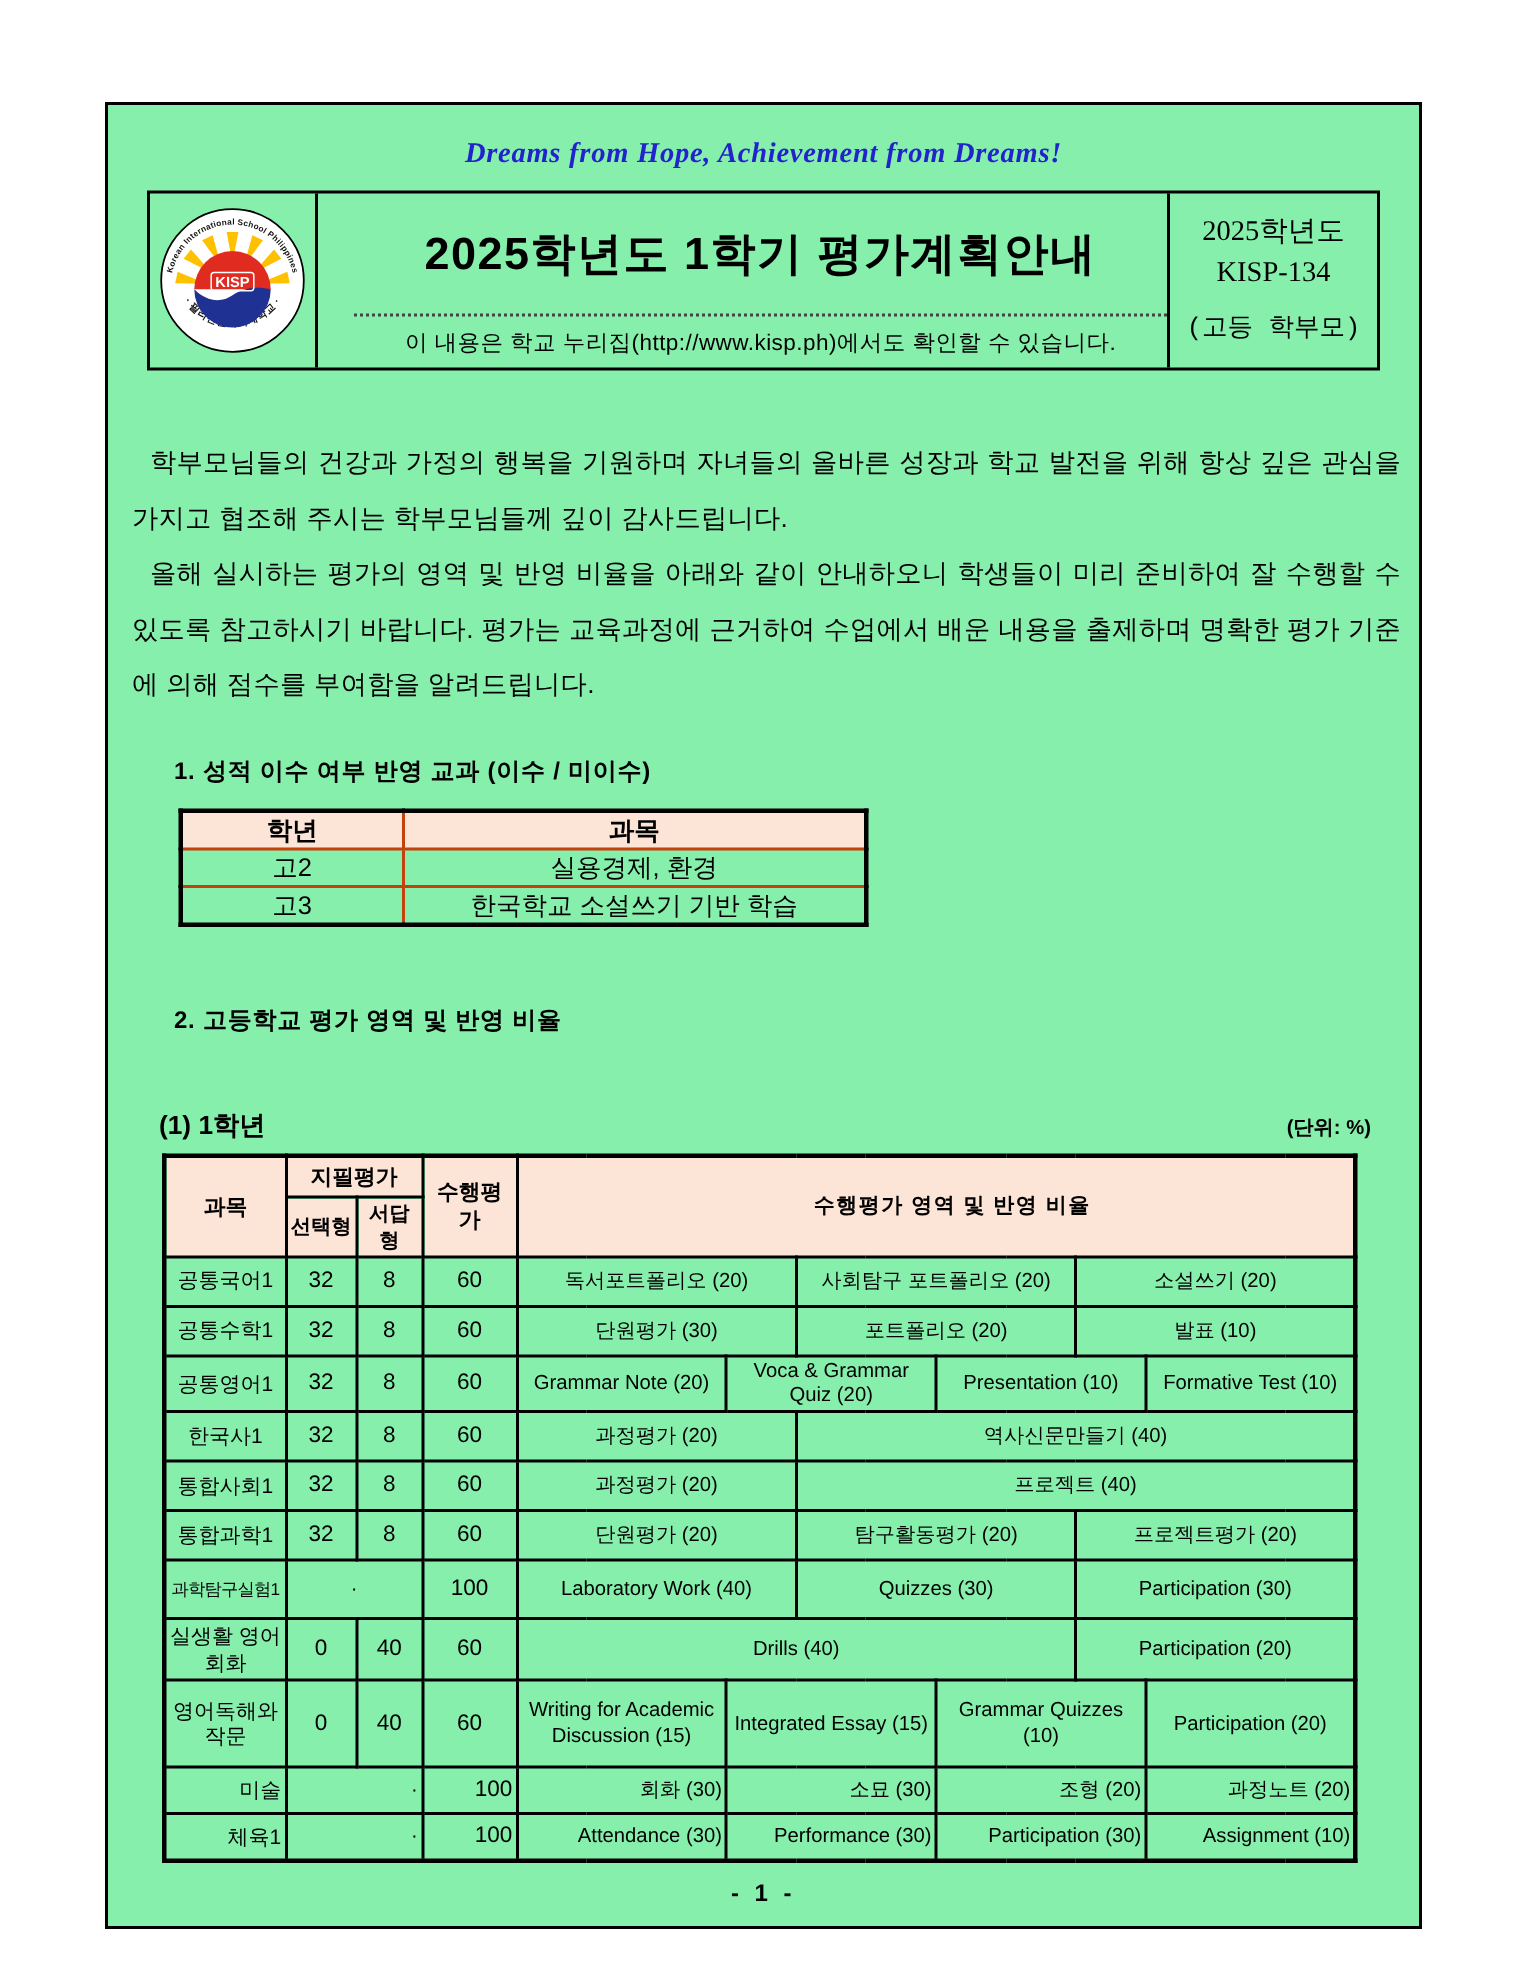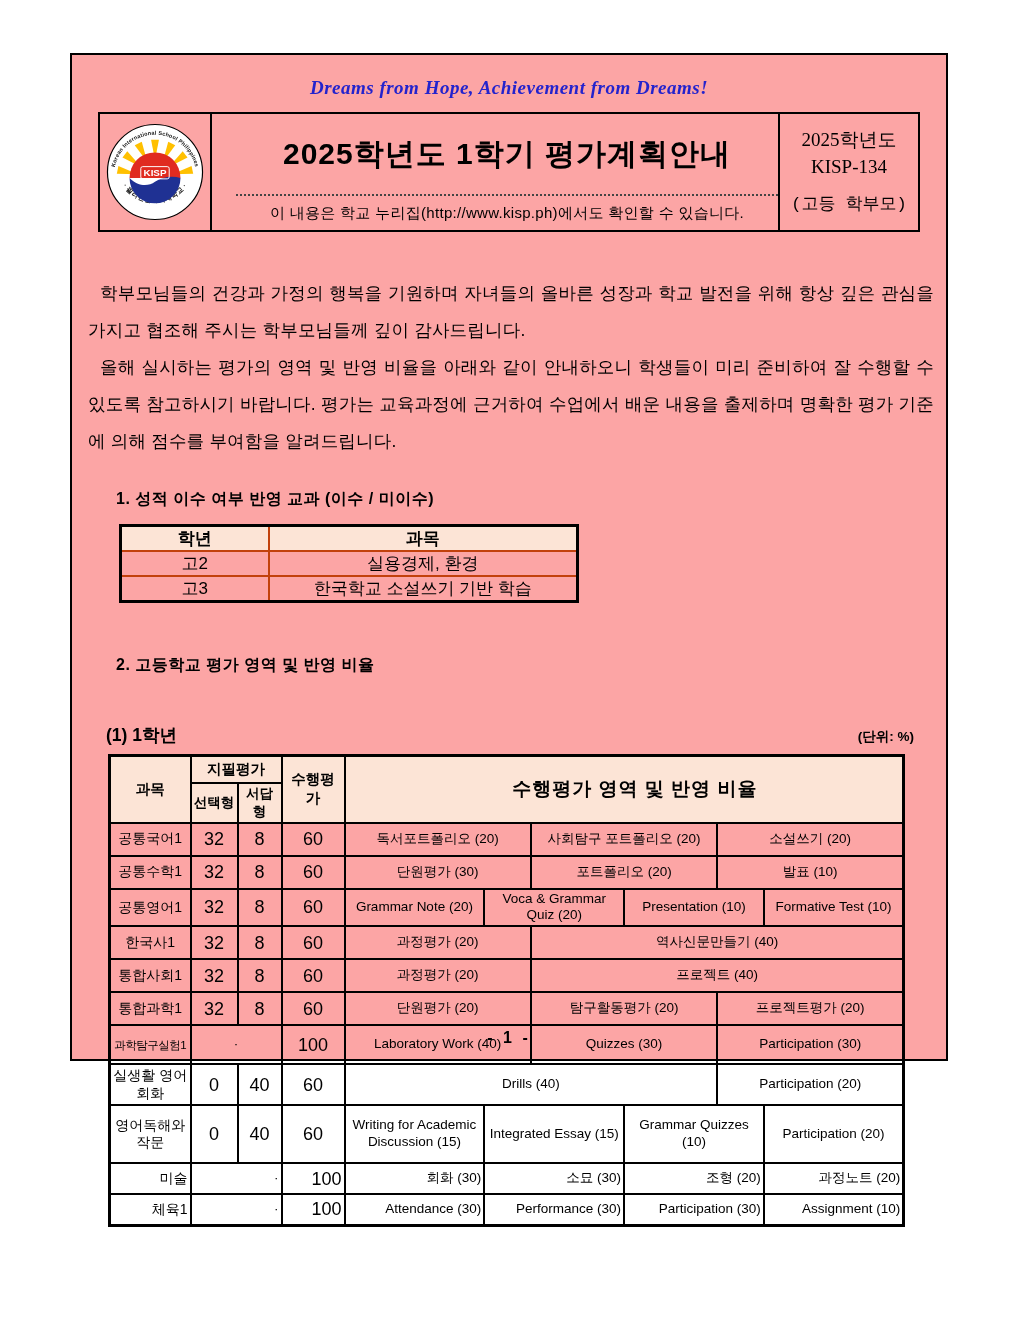--- a/index.html
+++ b/index.html
@@ -4,23 +4,23 @@
 <style>
   * { box-sizing: border-box; }
   html,body { margin:0; padding:0; }
   body {
     width:1020px; height:1320px; position:relative;
     background:#ffffff; color:#000;
     font-family:"Liberation Sans", sans-serif;
     -webkit-font-smoothing:antialiased;
   }
   .sheet {
-    position:absolute; left:70px; top:53px;
-    width:878px; height:1008px;
-    border:2px solid #000; background:#fca5a5;
+    position:absolute; left:70px; top:68px;
+    width:878px; height:1218px;
+    border:2px solid #000; background:#86efac;
   }
   
   .motto {
     position:absolute; top:22px; left:0; right:0;
     text-align:center;
     font-family:"Liberation Serif", serif;
     font-style:italic; font-weight:bold;
     font-size:19px; letter-spacing:0.5px;
     color:#2323cd;
   }
@@ -77,25 +77,25 @@
   
   .t2 {
     position:absolute; left:36px; top:699px;
     width:794px; border-collapse:collapse; table-layout:fixed;
     border:3px solid #000;
     text-align:center;
   }
   .t2 th, .t2 td { border:2px solid #000; padding:1px 2px; vertical-align:middle; overflow:hidden; }
   .t2 th { background:#fce4d6; font-weight:bold; font-size:14.5px; }
   .t2 th.sub { font-size:13.5px; }
-  .t2 th.area-h { font-size:19px; letter-spacing:1px;padding-left:24px; }
+  .t2 th.area-h { font-size:14px; letter-spacing:1px;padding-left:24px; }
   .t2 td { font-size:13.5px; line-height:1.25; }
   .t2 td.subject { font-size:14px; }
   .t2 td.subject.small { font-size:11.5px; letter-spacing:-0.5px; }
-  .t2 td.num { font-size:18px;margin-left:40px; }
+  .t2 td.num { font-size:15px;margin-left:40px; }
   .t2 tr.rh-h1 { height:27px; }
   .t2 tr.rh-h2 { height:17px; }
   .t2 tr.rh-std { height:33px; }
   .t2 tr.rh-a { height:39px; }
   .t2 tr.rh-b { height:41px; }
   .t2 tr.rh-c { height:58px; }
   .t2 tr.rh-d { height:31px;text-align:right; }
   
   .pageno {
     position:absolute; bottom:12px; left:0; right:0;

